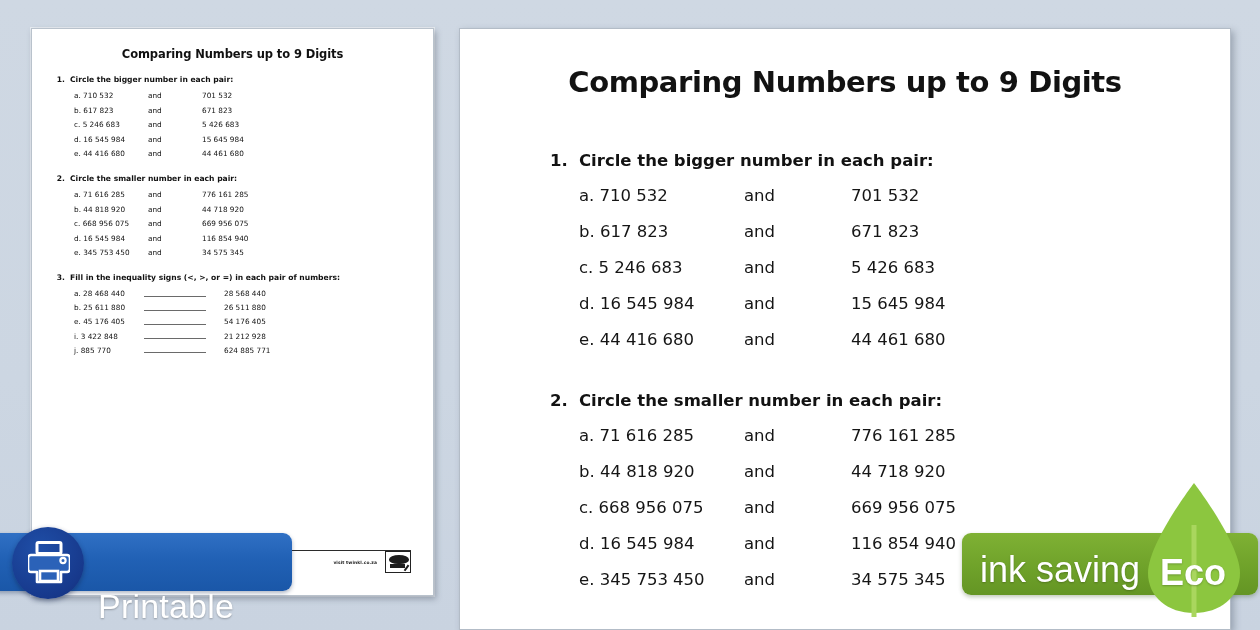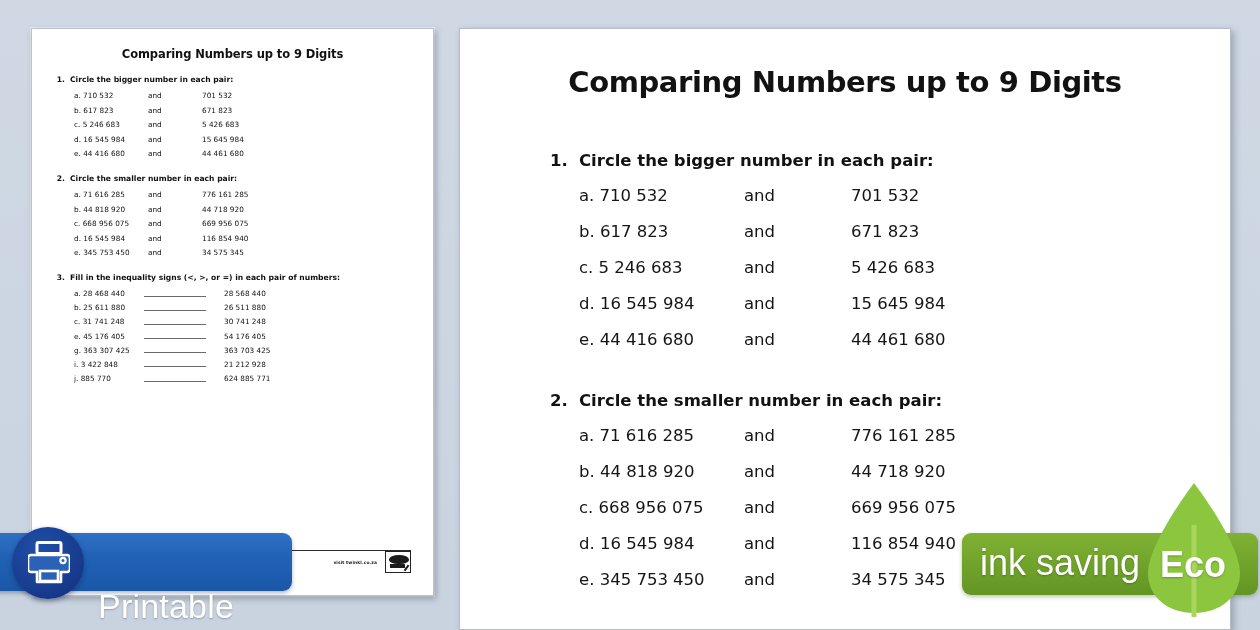--- a/index.html
+++ b/index.html
@@ -224,31 +224,31 @@
     border-radius: 9px;
     box-shadow: 0 2px 4px rgba(40,70,15,0.3);
   }
   #eco-leaf {
     position: absolute;
     left: 178px; top: 0px;
     width: 108px; height: 136px;
   }
   #eco-inksaving {
     position: absolute;
-    left: 18px; top: 60px;
+    left: 18px; top: 67px;
     color: #ffffff;
     font-family: "Liberation Sans", sans-serif;
     font-size: 36px;
     font-weight: 400;
     line-height: 44px;
     text-shadow: 0 1px 2px rgba(0,0,0,0.22);
   }
   #eco-word {
     position: absolute;
-    left: 198px; top: 62px;
+    left: 198px; top: 70px;
     color: #ffffff;
     font-family: "Liberation Sans", sans-serif;
     font-size: 36px;
     font-weight: bold;
     line-height: 44px;
     text-shadow: 0 1px 2px rgba(0,0,0,0.25);
     text-align: right;
   }
 </style>
 </head>
@@ -333,33 +333,23 @@
         <span class="lbl">a. 28 468 440</span>
         <span class="blank"></span>
         <span class="rhs">28 568 440</span>
       </div>
       <div class="t-row3">
         <span class="lbl">b. 25 611 880</span>
         <span class="blank"></span>
         <span class="rhs">26 511 880</span>
       </div>
       <div class="t-row3">
-        <span class="lbl">c. 31 741 248</span>
-        <span class="blank"></span>
-        <span class="rhs">30 741 248</span>
-      </div>
-      <div class="t-row3">
         <span class="lbl">e. 45 176 405</span>
         <span class="blank"></span>
         <span class="rhs">54 176 405</span>
-      </div>
-      <div class="t-row3">
-        <span class="lbl">g. 363 307 425</span>
-        <span class="blank"></span>
-        <span class="rhs">363 703 425</span>
       </div>
       <div class="t-row3">
         <span class="lbl">i. 3 422 848</span>
         <span class="blank"></span>
         <span class="rhs">21 212 928</span>
       </div>
       <div class="t-row3">
         <span class="lbl">j. 885 770</span>
         <span class="blank"></span>
         <span class="rhs">624 885 771</span>

